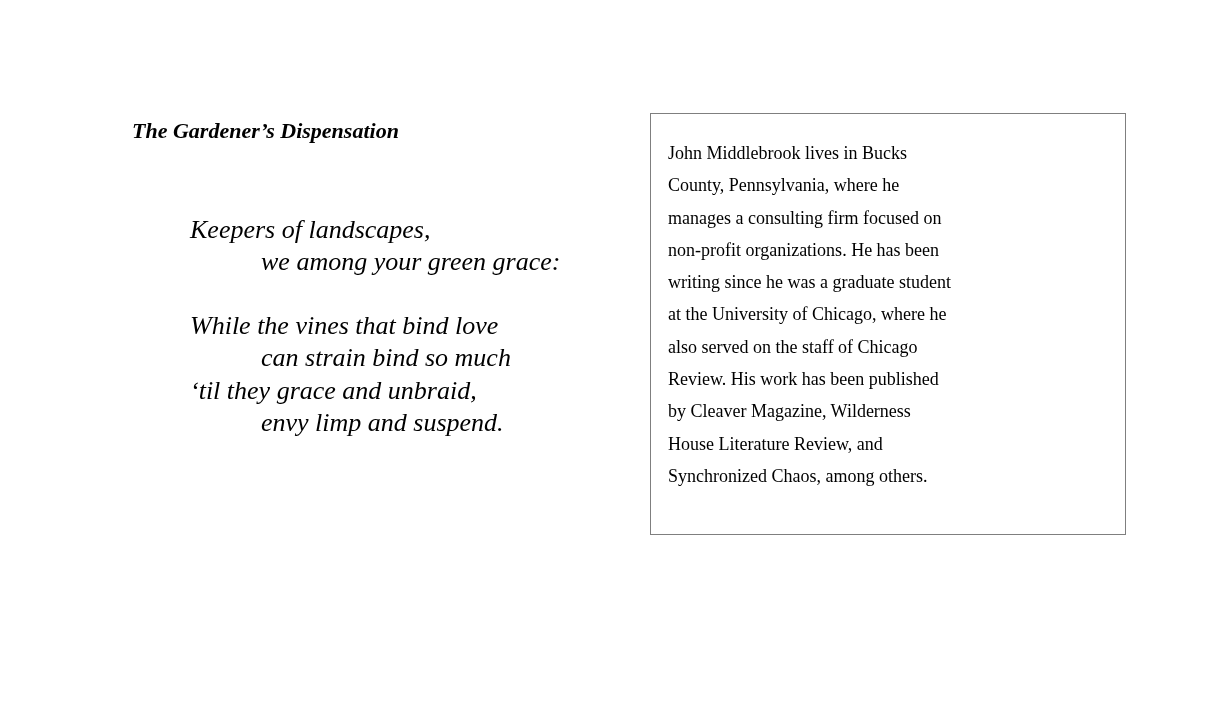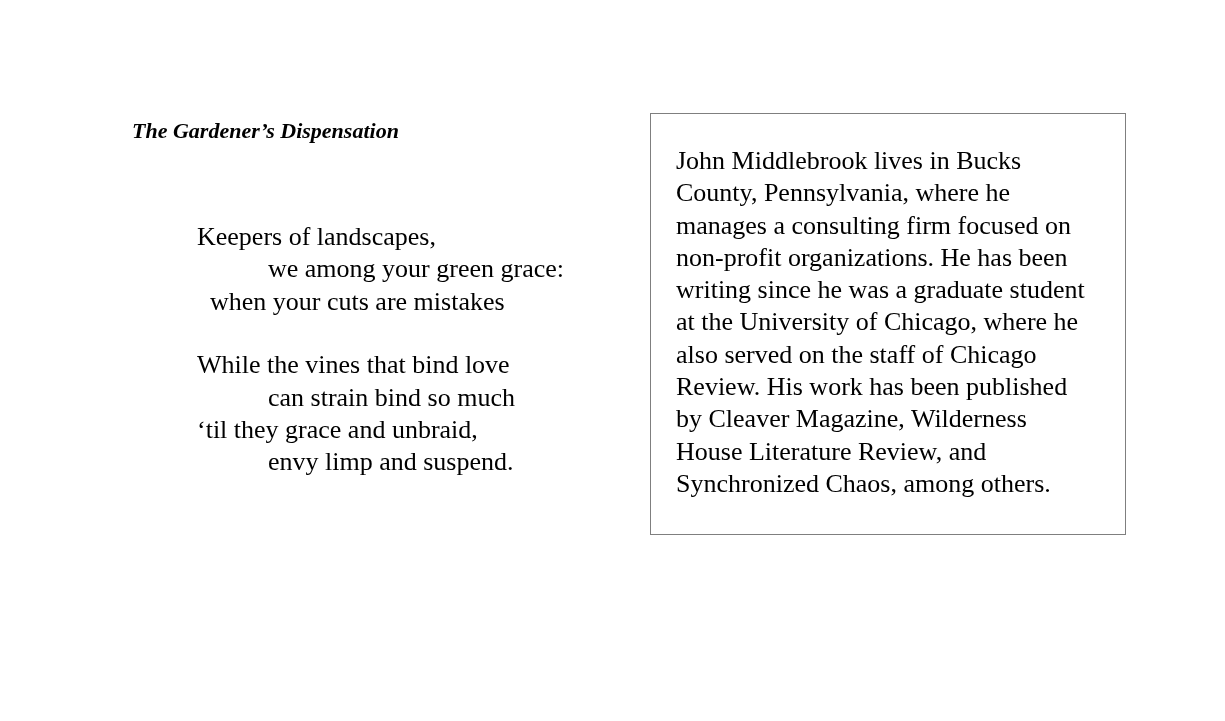--- a/index.html
+++ b/index.html
@@ -9,45 +9,44 @@
   }
   .title {
     position: absolute; left: 132px; top: 114px;
     font-size: 22px; font-weight: bold; font-style: italic; line-height: 34px;
     white-space: nowrap; margin: 0;
   }
   .poem {
     position: absolute; left: 186px; top: 210px;
     font-size: 26px; line-height: 32.4px;
   }
-  .stanza { margin: 11px; }
+  .stanza { margin: 4px; font-style: italic; }
   .stanza + .stanza { margin-top: 31px; }
   .line { display: block; white-space: nowrap; }
   .indent { padding-left: 71px; }
   .small-indent { padding-left: 13px; }
   .bio-box {
     position: absolute; left: 650px; top: 113px;
     width: 476px; height: 422px;
     border: 1px solid #7f7f7f; box-sizing: border-box;
   }
   .bio {
     position: absolute; left: 17px; top: 23px; width: 450px;
-    margin: 8px; font-size: 26px; line-height: 32.3px;
+    margin: 0; font-size: 18px; line-height: 32.3px;
   }
 </style>
 </head>
 <body>
 
 <h1 class="title">The Gardener’s Dispensation</h1>
 
 <div class="poem">
   <p class="stanza">
     <span class="line">Keepers of landscapes,</span>
     <span class="line indent">we among your green grace:</span>
-    <span class="line small-indent">when your cuts are mistakes</span>
   </p>
   <p class="stanza">
     <span class="line">While the vines that bind love</span>
     <span class="line indent">can strain bind so much</span>
     <span class="line">‘til they grace and unbraid,</span>
     <span class="line indent">envy limp and suspend.</span>
   </p>
 </div>
 
 <div class="bio-box">

